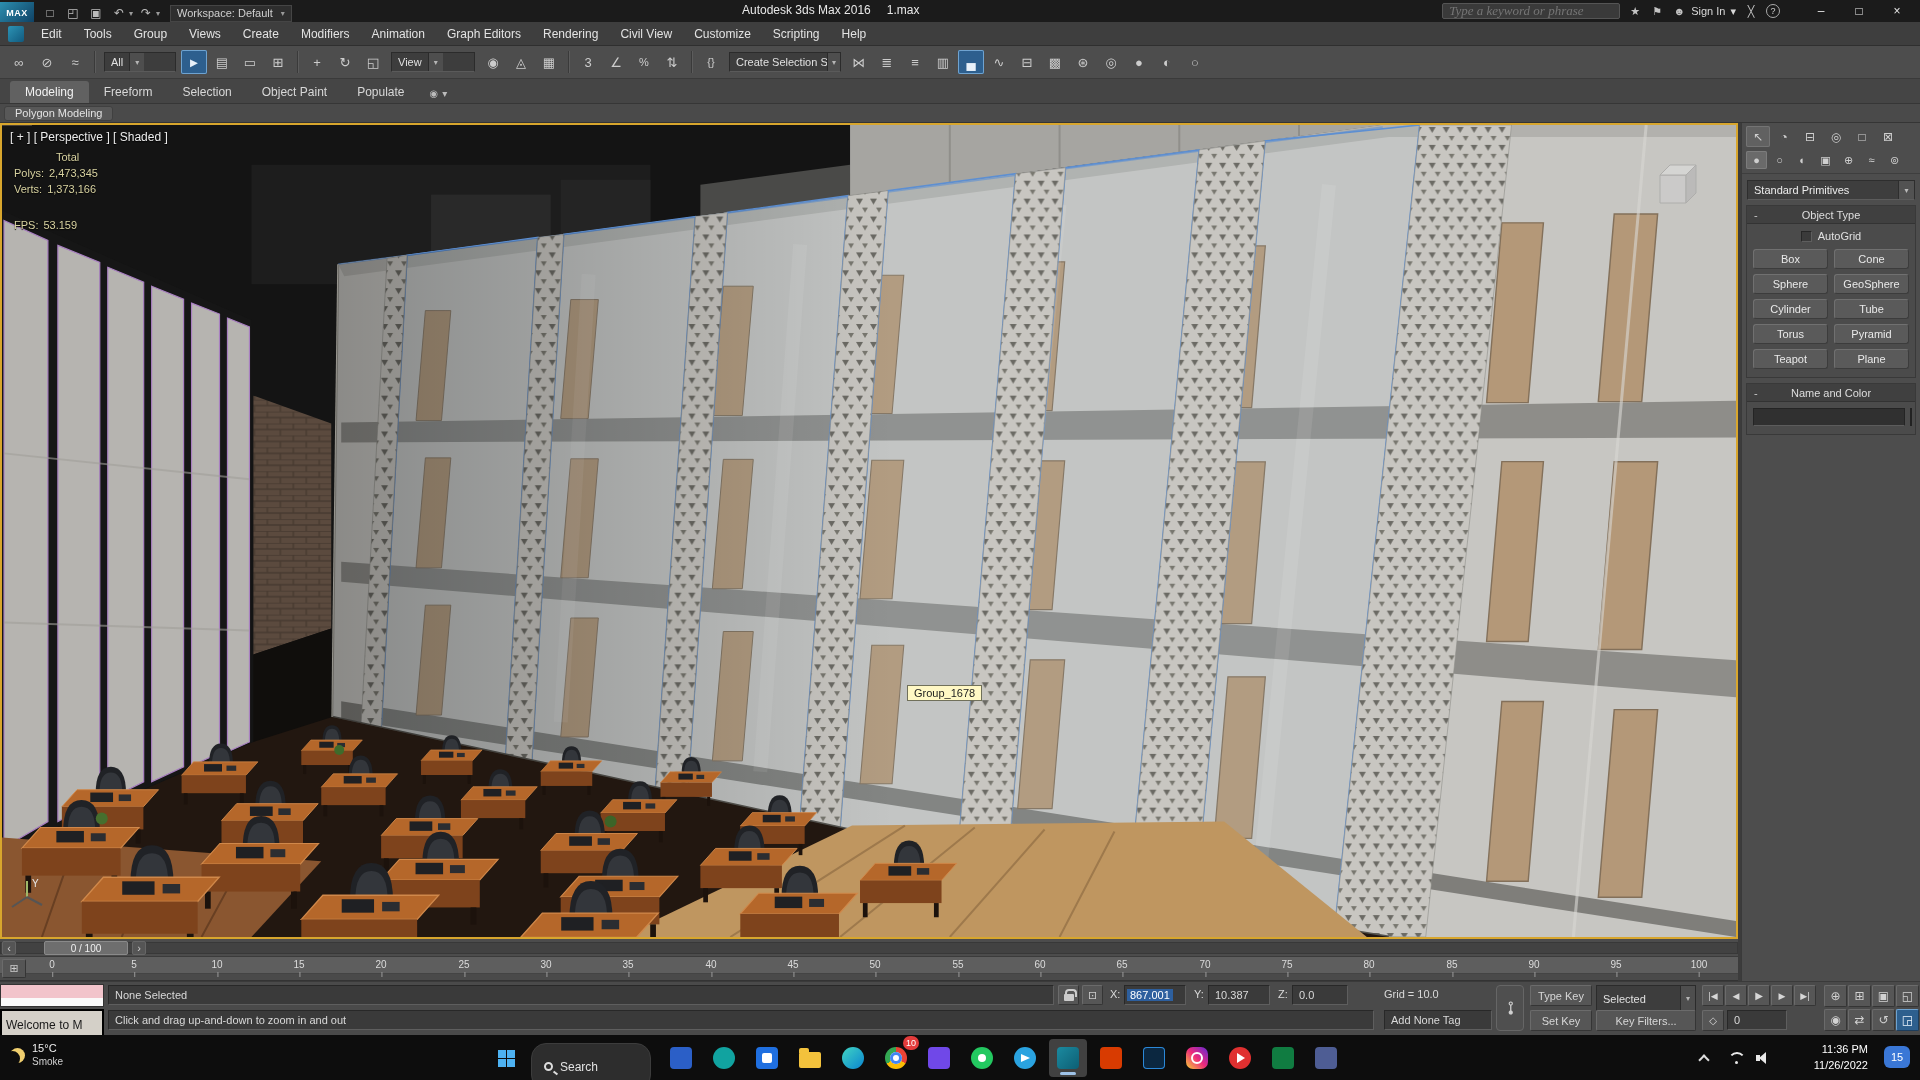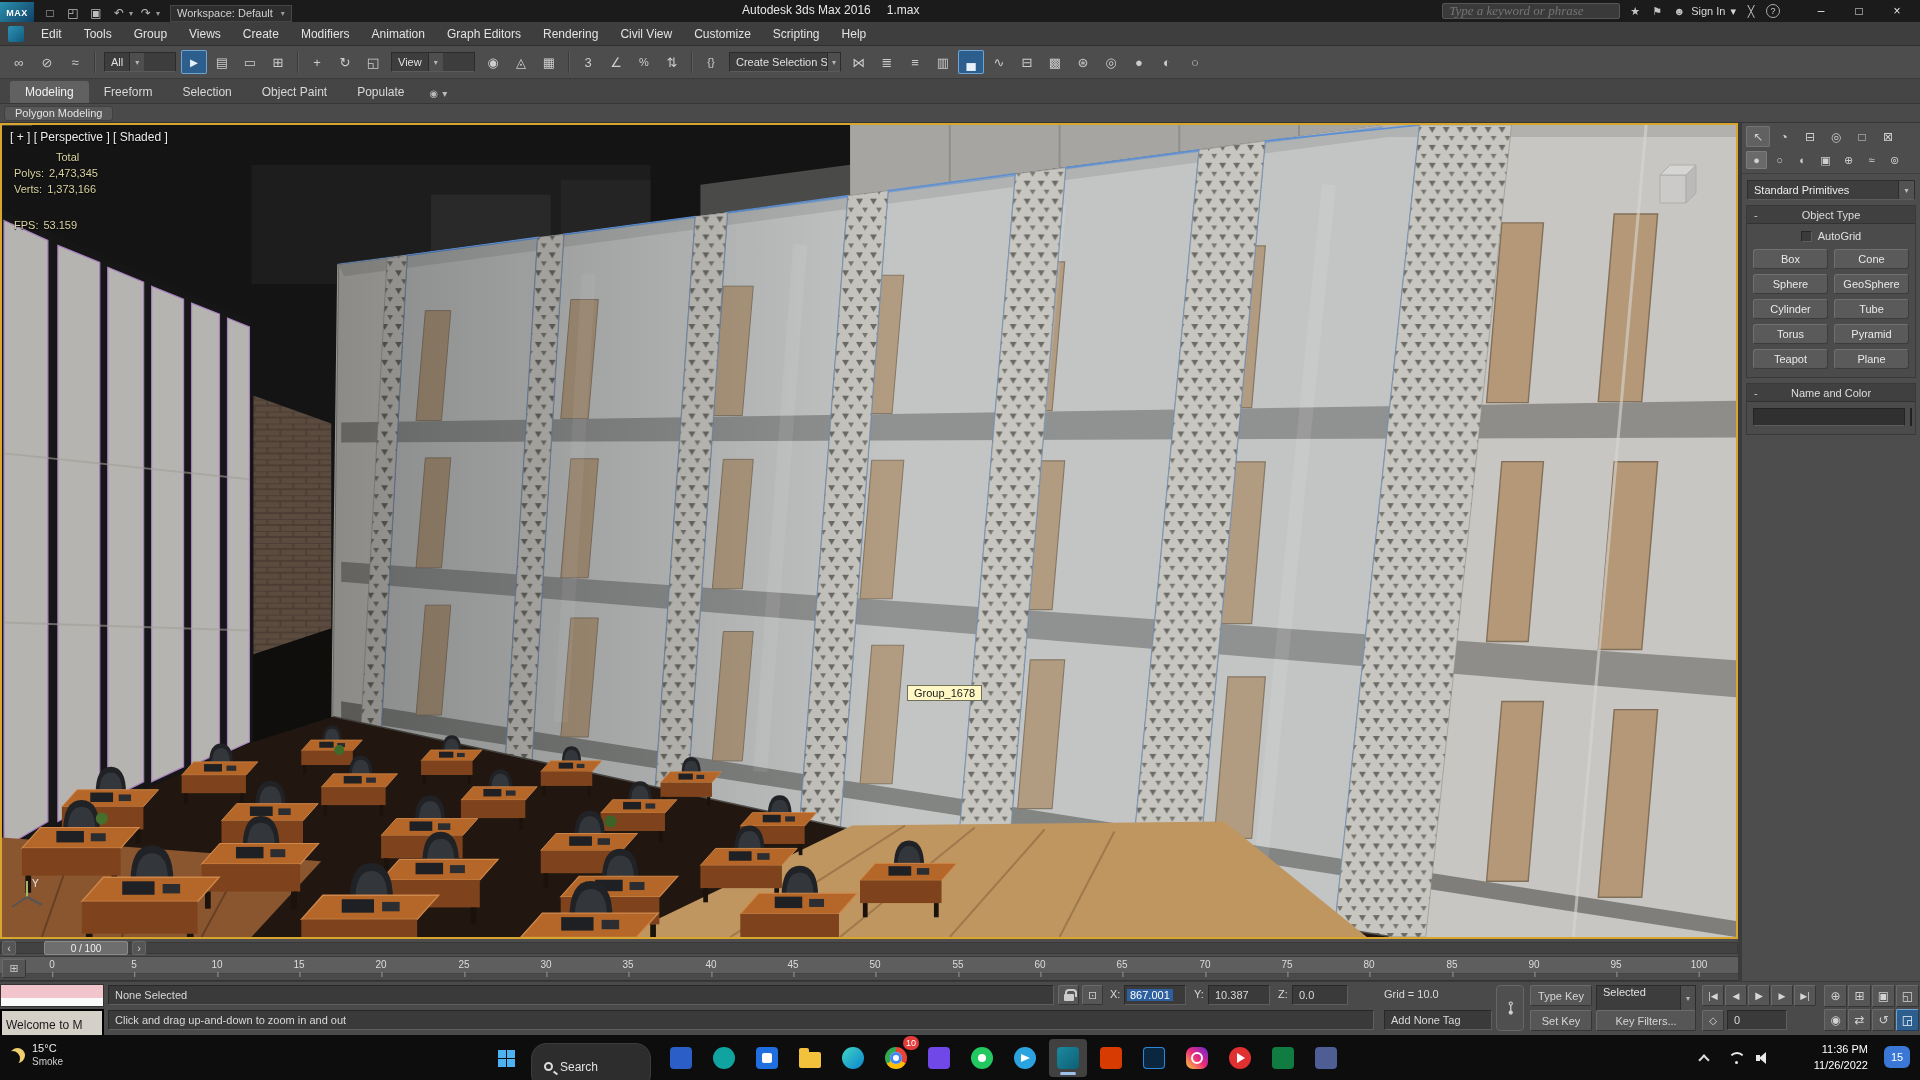--- a/index.html
+++ b/index.html
@@ -121,21 +121,21 @@
     border-color:#6b6b6b #353535 #353535 #6b6b6b;border-radius:2px;display:flex;align-items:center;justify-content:center;
     color:#ccc;font-size:11px;z-index:2}
 
   
   .statusbar{position:absolute;left:0;top:981px;width:1920px;height:54px;background:#4a4a4a;border-top:1px solid #3a3a3a;font-size:11px}
   .sb-field{position:absolute;height:20px;background:#3a3a3a;border:1px solid #282828;border-bottom-color:#5e5e5e;
     border-right-color:#5e5e5e;color:#d9d9d9;line-height:18px;padding:0 6px;overflow:hidden;white-space:nowrap}
   .sb-btn{position:absolute;height:21px;background:#565656;border:1px solid;border-color:#6b6b6b #353535 #353535 #6b6b6b;
     border-radius:2px;color:#d6d6d6;display:flex;align-items:center;justify-content:center;white-space:nowrap}
   .sb-dd{position:absolute;height:27px;background:#3d3d3d;border:1px solid #2b2b2b;border-bottom-color:#5a5a5a;
-    display:flex;color:#e0e0e0}
+    display:flex;align-items:center;color:#e0e0e0}
   .sb-dd .val{flex:1;padding:0 6px}
   .sb-dd .ddc{width:15px;height:100%;display:flex;align-items:center;justify-content:center;font-size:8px;color:#b5b5b5;
     background:#4e4e4e;border-left:1px solid #2b2b2b}
   .sb-text{position:absolute;color:#dadada}
   .listener{position:absolute;left:0;top:2px;width:104px;height:23px;
     background:linear-gradient(180deg,#f2c4cb 0 60%,#fafafa 60% 100%);border:1px solid #333}
   .welcome{position:absolute;left:0;top:27px;width:104px;height:32px;background:#d4d0c8;border:2px solid #000000;
     color:#1a1a1a;font-size:12px;display:flex;align-items:center;padding:0 4px;white-space:nowrap;overflow:hidden}
   .lockbtn{position:absolute;width:21px;height:20px;background:#565656;border:1px solid;
     border-color:#6b6b6b #353535 #353535 #6b6b6b;border-radius:2px;display:flex;align-items:center;justify-content:center}

